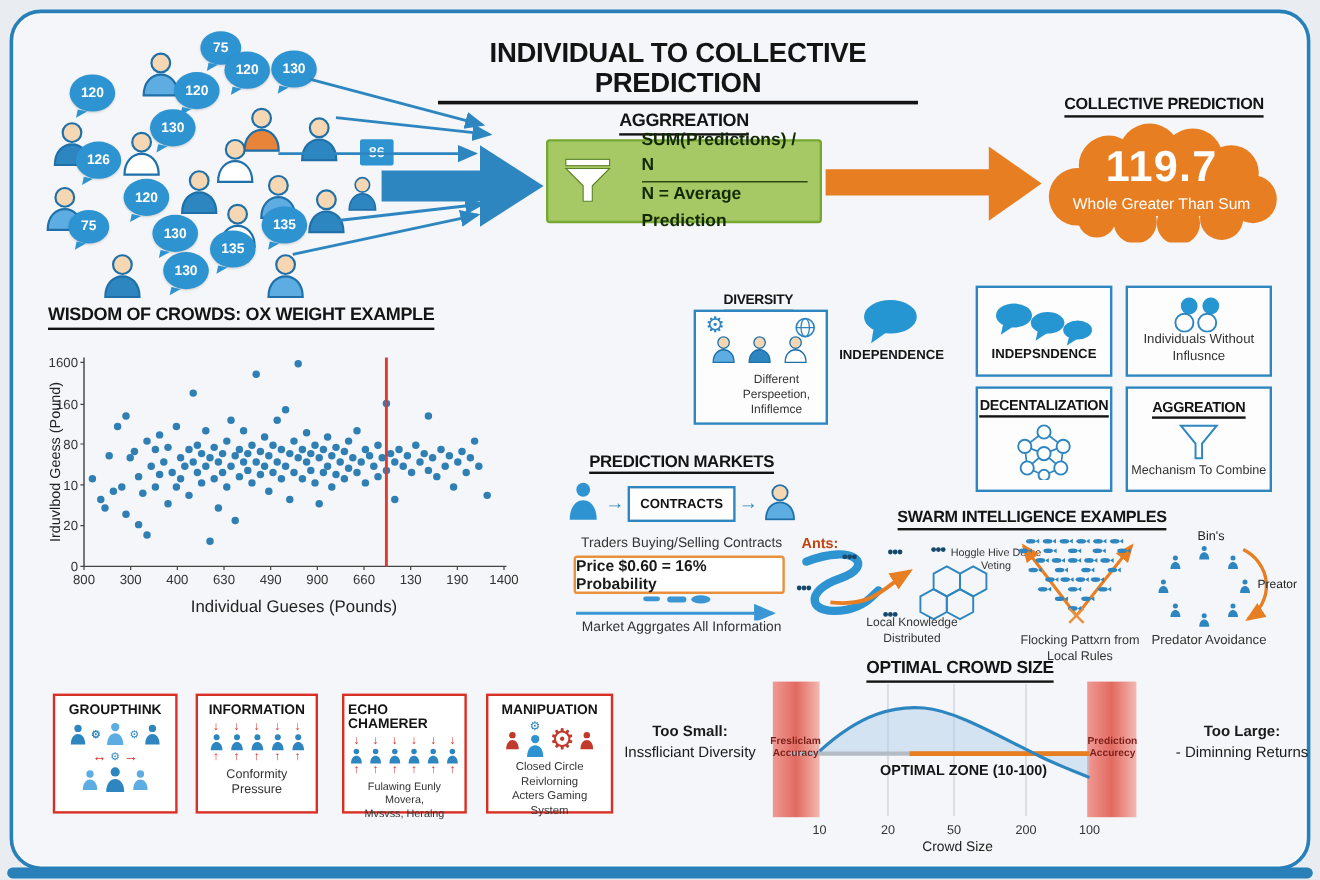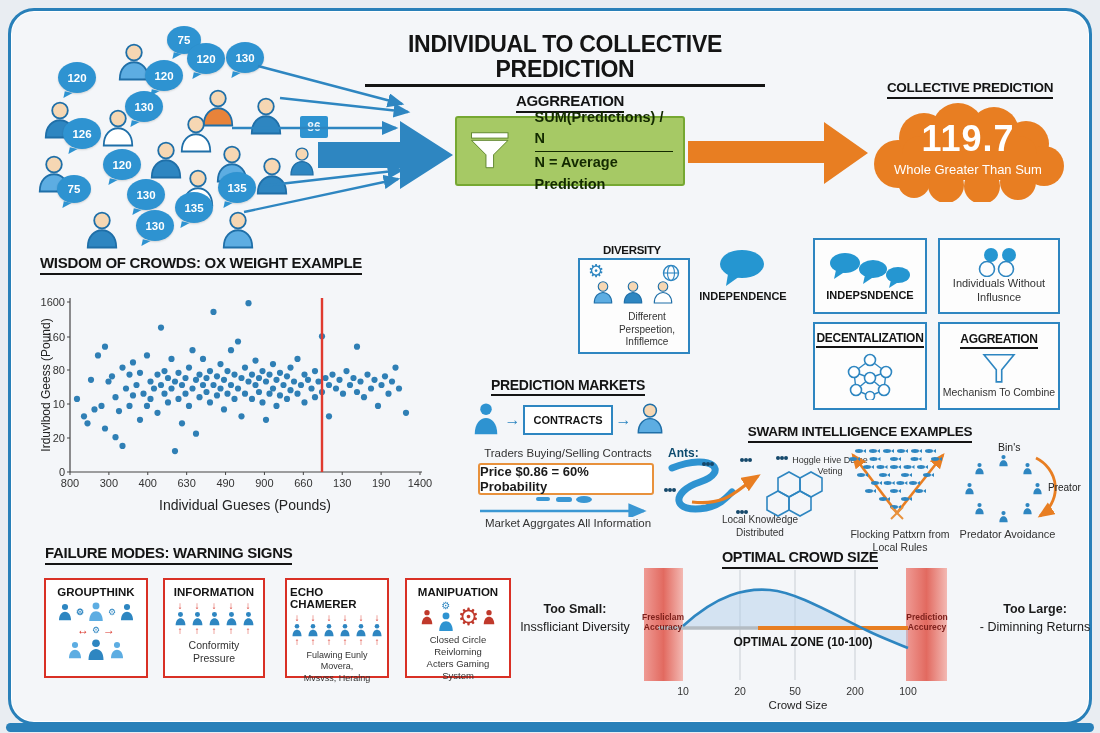--- a/index.html
+++ b/index.html
@@ -466,40 +466,40 @@
         </svg></span>
     <span style="color:#2e86c1;font-weight:bold;font-size:16px;">→</span>
     <span style="border:2px solid #2e86c1;background:#fff;font-weight:bold;font-size:11px;padding:7px 8px;color:#141414;">CONTRACTS</span>
     <span style="color:#2e86c1;font-weight:bold;font-size:16px;">→</span>
     <span id="mk-p2"><svg width="30" height="32" viewBox="0 0 24 26">
           <circle cx="12" cy="7" r="5.2" fill="#f6d7b3" stroke="#1f6fa8" stroke-width="1.2"></circle>
           <path d="M2.5,25 C2.5,17.5 7,13.5 12,13.5 C17,13.5 21.5,17.5 21.5,25 Z" fill="#5dade2" stroke="#1f6fa8" stroke-width="1.2"></path>
         </svg></span>
   </div>
   <div class="abs caption" style="left:468px;top:446px;width:200px;font-size:11.5px;">Traders Buying/Selling Contracts</div>
-  <div class="pricebox" style="left:478px;top:463px;width:172px;height:28px;">Price $0.86 = 60% Probability</div>
+  <div class="pricebox" style="left:478px;top:463px;width:172px;height:28px;">Price $0.60 = 16% Probability</div>
   <svg class="abs" style="left:478px;top:495px;" width="176" height="22">
     <defs>
         <marker id="ah2" markerWidth="8" markerHeight="8" refX="6" refY="3" orient="auto">
           <path d="M0,0 L7,3 L0,6 z" fill="#3a97d3"></path>
         </marker>
       </defs>
     <g fill="#3a97d3">
       <rect x="58" y="2" width="14" height="4" rx="2"></rect>
         <rect x="78" y="2" width="16" height="5" rx="2.5"></rect>
         <ellipse cx="106" cy="4.5" rx="8" ry="3.5"></ellipse>
     </g>
     <line x1="2" y1="16" x2="166" y2="16" stroke="#3a97d3" stroke-width="2.6" marker-end="url(#ah2)"></line>
   </svg>
   <div class="abs caption" style="left:462px;top:516px;width:212px;font-size:11.5px;">Market Aggrgates All Information</div>
 
   <div class="abs" style="left:740px;top:422px;width:240px;text-align:center;">
     <span class="hd" style="font-size:13.5px;">SWARM INTELLIGENCE EXAMPLES</span>
   </div>
-  <div class="abs" style="left:668px;top:446px;font-weight:bold;font-size:12px;color:#0c4a6e;">Ants:</div>
+  <div class="abs" style="left:668px;top:446px;font-weight:bold;font-size:12px;color:#c2410c;">Ants:</div>
   <svg class="abs" style="left:658px;top:450px;" width="175" height="85">
     <defs>
         <marker id="ah3" markerWidth="7" markerHeight="7" refX="5" refY="2.5" orient="auto">
           <path d="M0,0 L6,2.5 L0,5 z" fill="#e87e22"></path>
         </marker>
       </defs>
     <path d="M14,18 C55,2 72,22 42,32 C12,42 14,64 48,58 C62,55 68,48 74,42" fill="none" stroke="#2e93d1" stroke-width="7" stroke-linecap="round"></path>
     <path d="M34,52 C70,56 78,40 100,26" fill="none" stroke="#e87e22" stroke-width="3.2" marker-end="url(#ah3)"></path>
     <g fill="#15486b">
       <g transform="translate(8,40)">
@@ -633,23 +633,20 @@
           <path d="M3,26 C3,17 7.5,13 12,13 C16.5,13 21,17 21,26 Z" fill="#2e86c1"></path>
         </svg></div>
       <div class="person" style="left: 21.9584px; top: 12.201px;"><svg width="11" height="13" viewBox="0 0 24 27">
           <circle cx="12" cy="6" r="4.6" fill="#2e86c1"></circle>
           <path d="M3,26 C3,17 7.5,13 12,13 C16.5,13 21,17 21,26 Z" fill="#2e86c1"></path>
         </svg></div>
     </div>
   <div class="abs" style="left:1048px;top:482px;font-size:10px;color:#222;">Preator</div>
   <div class="abs caption" style="left:945px;top:528px;width:125px;font-size:11px;">Predator Avoidance</div>
 
-  <div class="abs" style="left:45px;top:544px;">
-    <span class="hd h-sec">FAILURE MODES: WARNING SIGNS</span>
-  </div>
   <div class="box-red" style="left:44px;top:578px;width:104px;height:100px;">
     <div class="ttl">GROUPTHINK</div>
     <div id="gt-icons" style="width:96px;">
         <div class="minirow">
           <svg width="16" height="18" viewBox="0 0 24 27">
             <circle cx="12" cy="6" r="4.6" fill="#2e86c1"></circle>
             <path d="M3,26 C3,17 7.5,13 12,13 C16.5,13 21,17 21,26 Z" fill="#2e86c1"></path>
           </svg>
           <span class="redarrow" style="font-size:9px;color:#2e86c1;">⚙</span>
           <svg width="18" height="21" viewBox="0 0 24 27">

